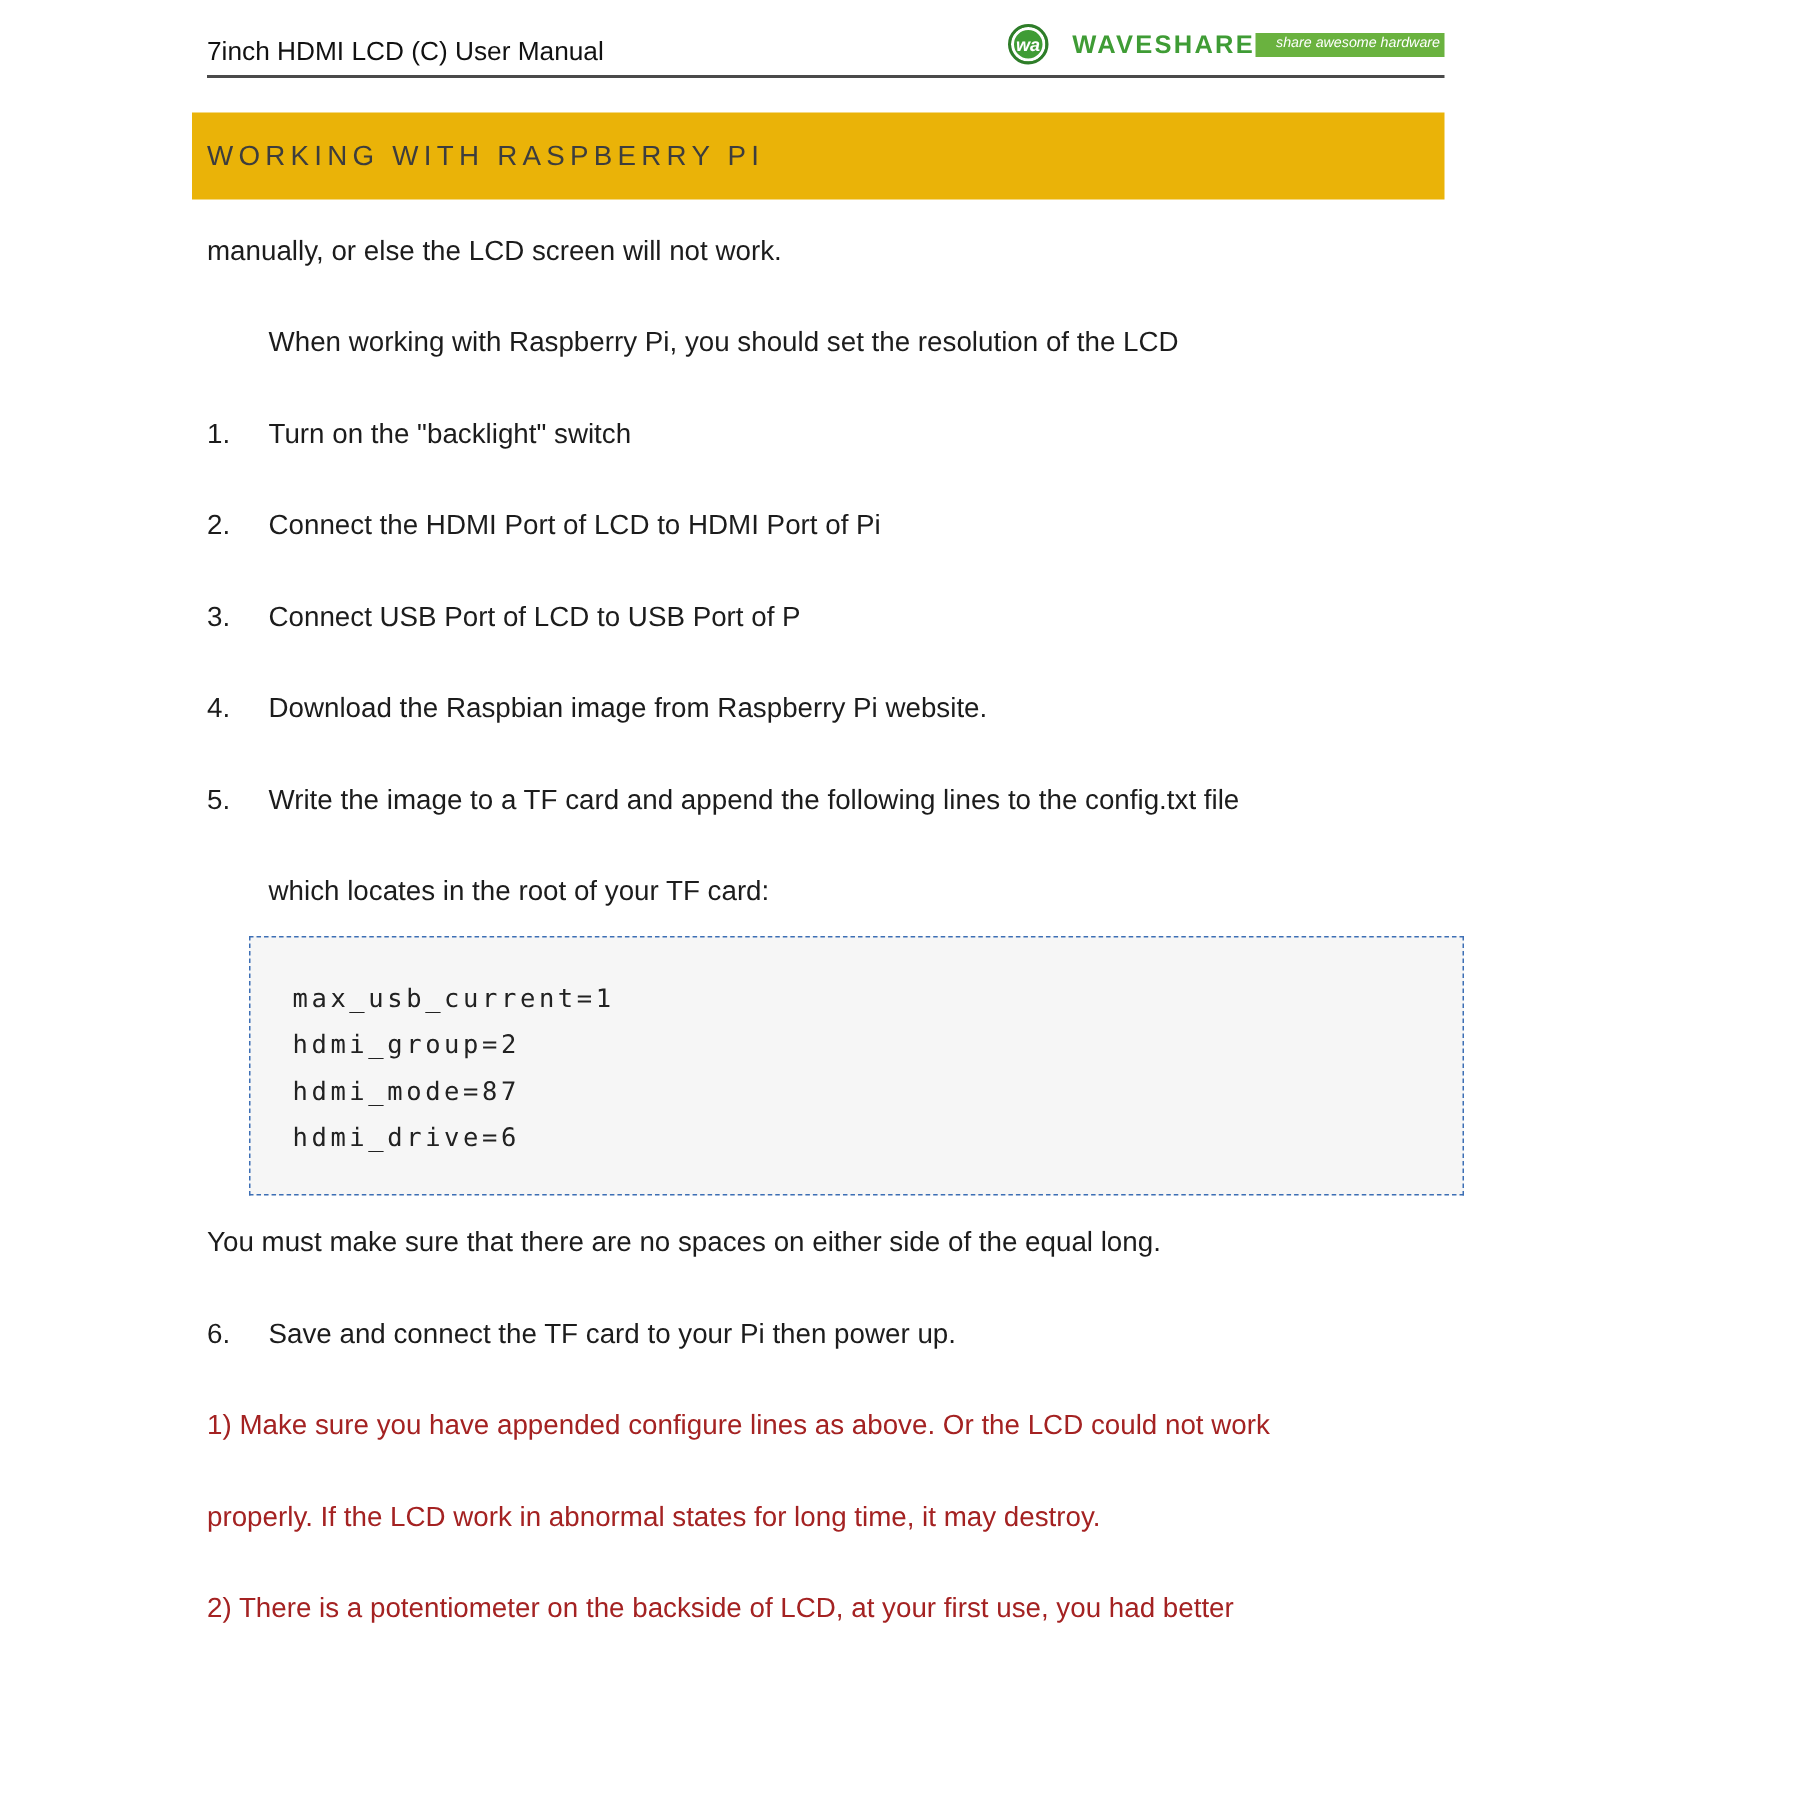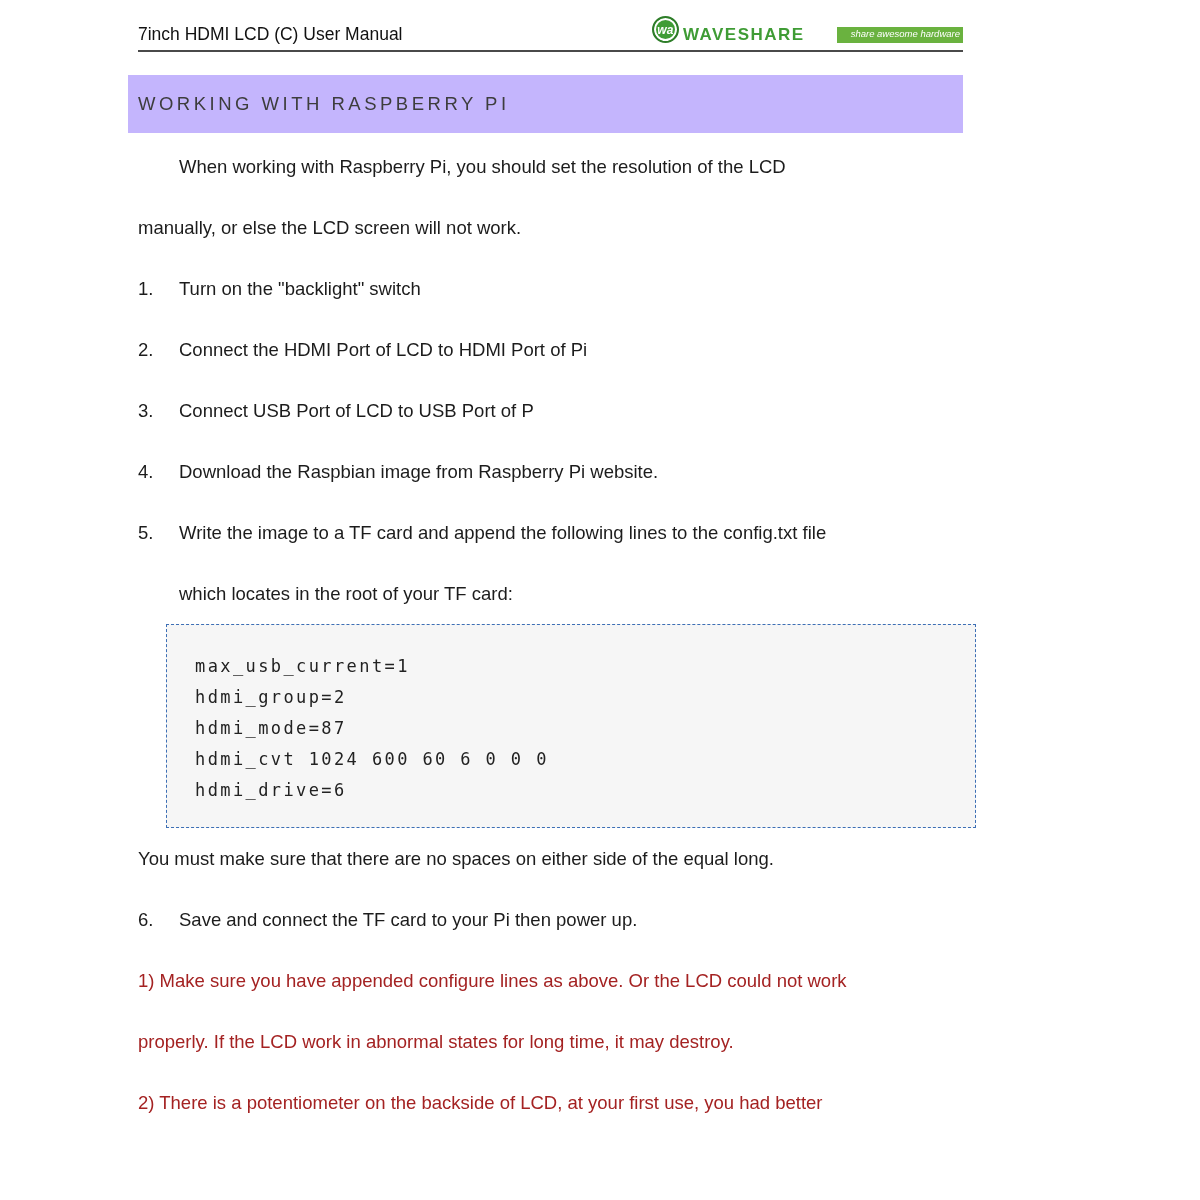--- a/index.html
+++ b/index.html
@@ -12,47 +12,47 @@
     position:relative;
   }
   .page { position:relative; width:1200px; height:924px; background:#ffffff; }
 
   
   .header {
     position:absolute; left:138px; right:237px; top:16px;
     display:flex; justify-content:space-between; align-items:flex-start;
   }
   .doc-title { font-size:17.5px; color:#111; padding-top:8px; }
-  .logo { display:flex; align-items:flex-end; gap:4px; }
+  .logo { display:flex; align-items:center; gap:16px; }
   .logo-icon {
     width:27px; height:27px; border-radius:50%;
     background:#3f9c35; color:#fff;
     display:flex; align-items:center; justify-content:center;
     font-size:12px; font-weight:bold; font-style:italic;
     border:2px solid #2e7d29; box-shadow:inset 0 0 0 2px #ffffff;
   }
   .logo-text { display:flex; flex-direction:row; }
   .logo-brand {
     color:#3f9c35; font-weight:bold; font-size:17px; letter-spacing:1.5px;
     line-height:17px;
   }
   .logo-tagline {
     background:#6ab23f; color:#ffffff; font-size:9.5px; font-style:italic;
-    padding:1px 3px 2px 14px; margin-top:1px; white-space:nowrap;margin-left:32px;
+    padding:1px 3px 2px 14px; margin-top:1px; white-space:nowrap;
   }
 
   .rule {
     position:absolute; left:138px; right:237px; top:50px;
     border-top:2px solid #4a4a4a;
   }
 
   
   .banner {
     position:absolute; left:128px; right:237px; top:75px; height:58px;
-    background:#c4b5fd;
+    background:#eab308;
     display:flex; align-items:center;
     padding-left:10px;
   }
   .banner span {
     font-size:18.5px; letter-spacing:3.5px; color:#3d3d3d;
   }
 
   
   .content {
     position:absolute; left:138px; top:136px; width:824px;
@@ -99,22 +99,22 @@
   </div>
 
   <div class="rule"></div>
 
   <div class="banner">
     <span>WORKING WITH RASPBERRY PI</span>
   </div>
 
   <div class="content">
 
+    <div class="line">manually, or else the LCD screen will not work.</div>
     <div class="line indent">When working with Raspberry Pi, you should set the resolution of the LCD</div>
-    <div class="line">manually, or else the LCD screen will not work.</div>
 
     <div class="listrow">
       <span class="num">1.</span>
       <span>Turn on the "backlight" switch</span>
     </div>
     <div class="listrow">
       <span class="num">2.</span>
       <span>Connect the HDMI Port of LCD to HDMI Port of Pi</span>
     </div>
     <div class="listrow">
@@ -128,21 +128,20 @@
     <div class="listrow">
       <span class="num">5.</span>
       <span>Write the image to a TF card and append the following lines to the config.txt file</span>
     </div>
     <div class="line indent">which locates in the root of your TF card:</div>
 
     <div class="codebox">
       <div class="codeline">max_usb_current=1</div>
       <div class="codeline">hdmi_group=2</div>
       <div class="codeline">hdmi_mode=87</div>
-      <div class="codeline">hdmi_cvt 1024 600 60 6 0 0 0</div>
       <div class="codeline">hdmi_drive=6</div>
     </div>
 
     <div class="line">You must make sure that there are no spaces on either side of the equal long.</div>
 
     <div class="listrow">
       <span class="num">6.</span>
       <span>Save and connect the TF card to your Pi then power up.</span>
     </div>
 

